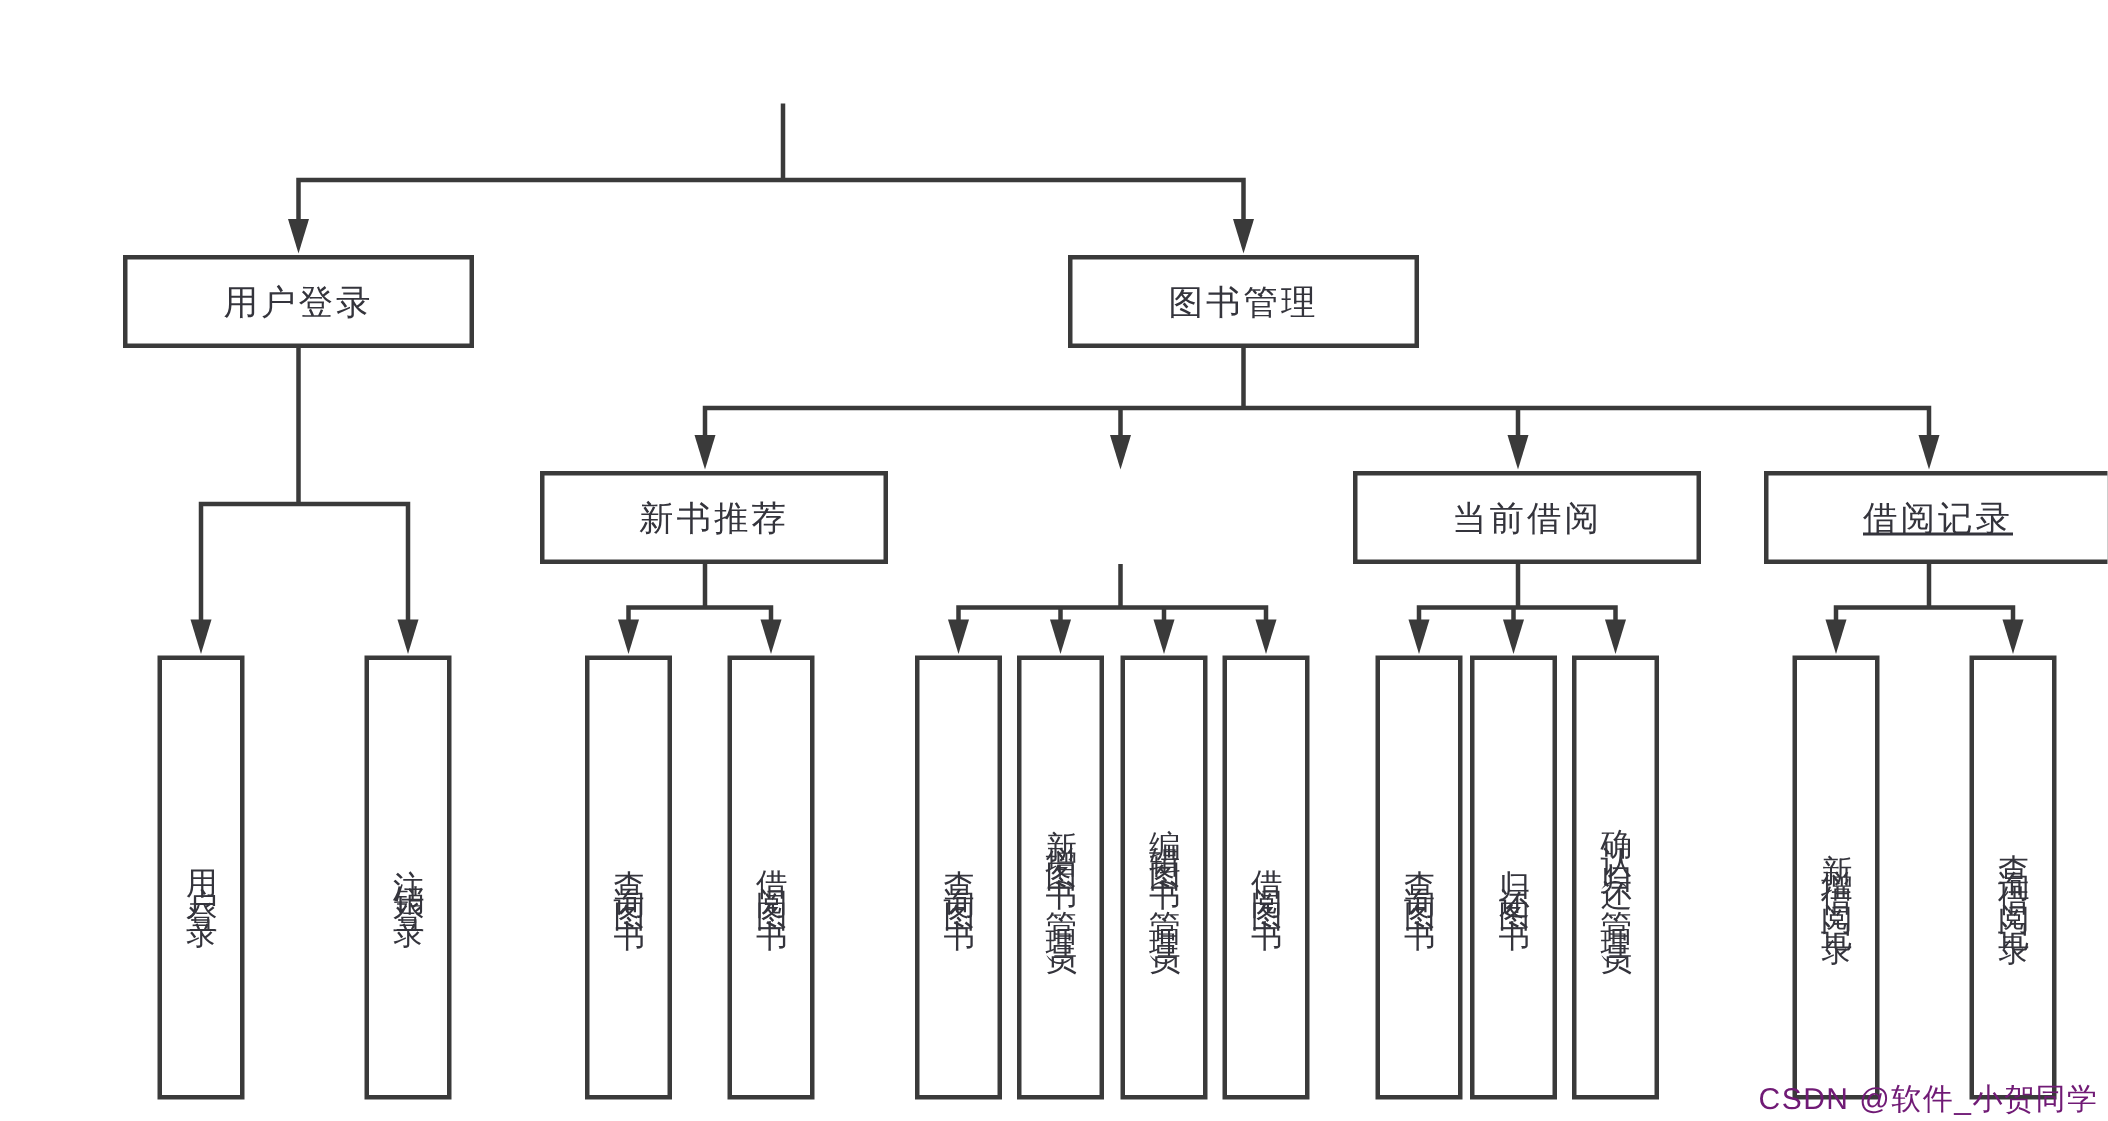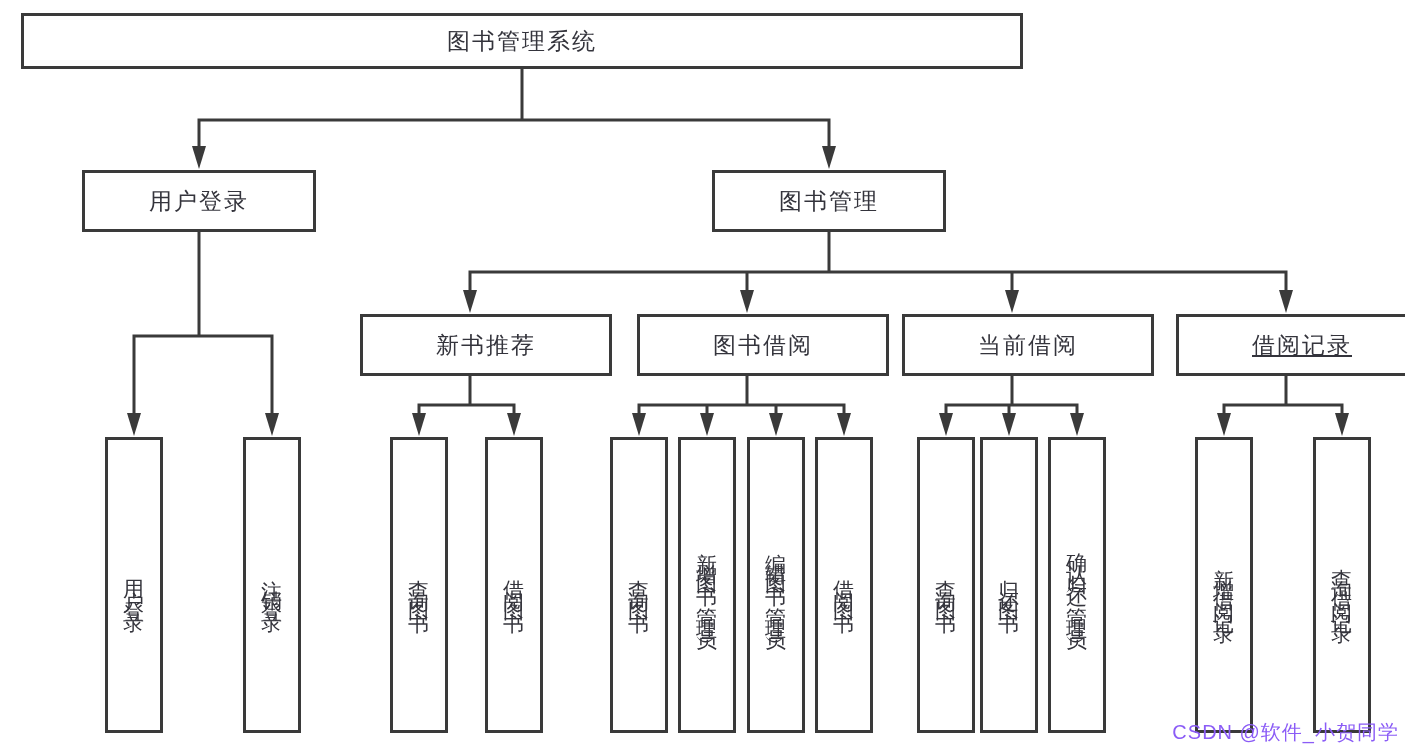--- a/index.html
+++ b/index.html
@@ -12,29 +12,29 @@
   svg.wires{position:absolute;left:0;top:0;pointer-events:none;}
   .box{
     position:absolute;background:#ffffff;border:3px solid #3a3a3a;
     box-sizing:border-box;display:flex;align-items:center;justify-content:center;
     z-index:2;
   }
   .hbox span{font-size:23px;letter-spacing:2px;white-space:nowrap;}
   .root{left:21px;top:13px;width:1002px;height:56px;}
   .lv{height:62px;}
   .lv2{top:170px;width:234px;}
-  .lv3{top:314px;width:252px;}
+  .lv3{top:314px;width:232px;}
   .vbox{top:437px;width:58px;height:296px;}
   .vbox span{
     writing-mode:vertical-rl;text-orientation:mixed;
     font-size:21px;letter-spacing:11px;line-height:1;
   }
   .watermark{
     position:absolute;right:6px;bottom:1px;z-index:5;
-    font-size:20px;color:#8b5cf6;letter-spacing:1px;white-space:nowrap;
+    font-size:20px;color:#701a75;letter-spacing:1px;white-space:nowrap;
   }
 </style>
 </head>
 <body>
 
 <div class="stage">
 
   <svg class="wires" width="1405" height="747" viewBox="0 0 1405 747">
     <g stroke="#3a3a3a" stroke-width="3" fill="none">
       <path d="M522 69 V120 M197.5 120 H830.5 M199 120 V150 M829 120 V150"></path>
@@ -61,36 +61,30 @@
         <polygon points="769,413 783,413 776,436"></polygon>
         <polygon points="837,413 851,413 844,436"></polygon>
         <polygon points="939,413 953,413 946,436"></polygon>
         <polygon points="1002,413 1016,413 1009,436"></polygon>
         <polygon points="1070,413 1084,413 1077,436"></polygon>
         <polygon points="1217,413 1231,413 1224,436"></polygon>
         <polygon points="1335,413 1349,413 1342,436"></polygon>
       </g>
   </svg>
 
-  <div class="box hbox root">
-    <span>图书管理系统</span>
-  </div>
 
   <div class="box hbox lv lv2" style="left:82px;">
     <span>用户登录</span>
   </div>
   <div class="box hbox lv lv2" style="left:712px;align-items:center;">
     <span>图书管理</span>
   </div>
 
   <div class="box hbox lv lv3" style="left:360px;">
     <span>新书推荐</span>
-  </div>
-  <div class="box hbox lv lv3" style="left:637px;">
-    <span>图书借阅</span>
   </div>
   <div class="box hbox lv lv3" style="left:902px;font-family:Liberation Mono, monospace;">
     <span>当前借阅</span>
   </div>
   <div class="box hbox lv lv3" style="left:1176px;text-decoration:underline;">
     <span>借阅记录</span>
   </div>
 
   <div class="box vbox" style="left:105px;">
     <span>用户登录</span>

